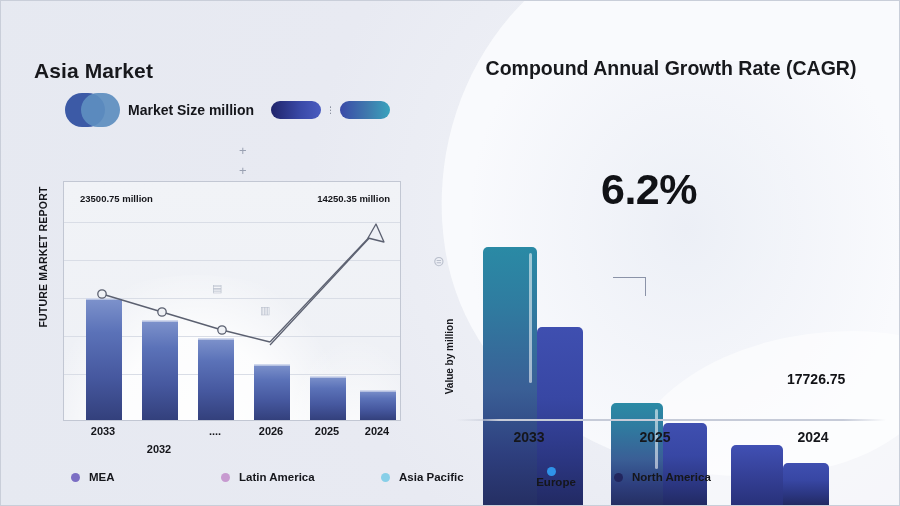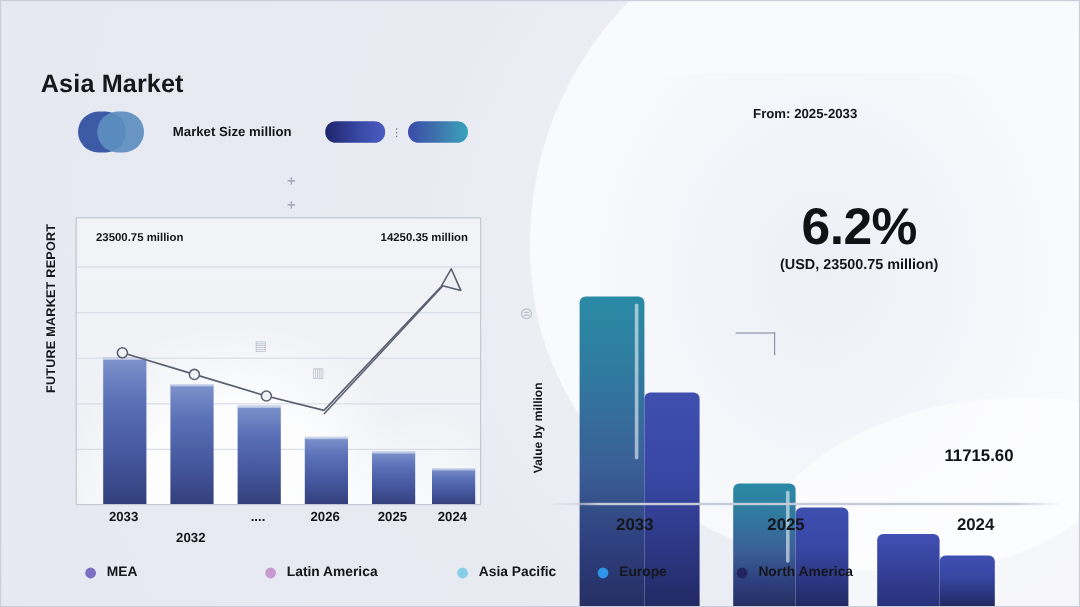--- a/index.html
+++ b/index.html
@@ -48,21 +48,21 @@
   }
   .key-blob .b1{
     position:absolute;left:0;top:0;width:40px;height:34px;border-radius:17px;
     background:#3c5aa6;
   }
   .key-blob .b2{
     position:absolute;left:16px;top:0;width:39px;height:34px;border-radius:17px;
     background:#5e8ec0;opacity:.93;
   }
   .key-label{
-    margin-left:24px;font-size:11px;font-weight:bold;color:#14151a;
+    margin-left:8px;font-size:14px;font-weight:bold;color:#14151a;
   }
   .pill-pair{position:absolute;left:270px;top:100px;display:flex;align-items:center;gap:5px;}
   .pill{width:50px;height:18px;border-radius:9px;}
   .pill.a{background:linear-gradient(90deg,#20246b 0%,#3a4aa8 60%,#4a5cc0 100%);}
   .pill.b{background:linear-gradient(90deg,#3a4aa8 0%,#3f79ad 55%,#39a3bd 100%);}
   .pill-dot{font-size:9px;color:#6a7080;}
 
   .plus-marks{position:absolute;left:238px;top:140px;color:#9aa1b2;font-size:13px;line-height:20px;font-weight:400;}
 
   .axis-left-label{
@@ -115,21 +115,21 @@
   
   .rtitle{
     position:absolute;left:450px;top:56px;width:440px;text-align:center;
     font-size:19.5px;font-weight:bold;color:#17181c;
   }
   .rsub{
     position:absolute;left:450px;top:88px;width:440px;text-align:center;
     font-size:11px;font-weight:bold;color:#15161b;
   }
   .cagr{
-    position:absolute;left:600px;top:164px;width:230px;text-align:center;
+    position:absolute;left:600px;top:164px;width:230px;text-align:left;
     font-size:43px;font-weight:bold;color:#111216;letter-spacing:-.5px;
   }
   .cagr-sub{
     position:absolute;left:600px;top:212px;width:230px;text-align:center;
     font-size:12px;font-weight:bold;color:#15161b;
   }
   .rbar{
     position:absolute;bottom:0;border-radius:5px 5px 0 0;
   }
   .rbar.teal{background:linear-gradient(180deg,#2a8aa5 0%,#2f7ca0 22%,#3a5f96 55%,#2e3f7e 80%,#252f63 100%);}
@@ -247,23 +247,22 @@
     <span style="left:96px;margin-top:18px;">2032</span>
     <span style="left:152px;">....</span>
     <span style="left:208px;">2026</span>
     <span style="left:264px;">2025</span>
     <span style="left:314px;">2024</span>
   </div>
 
   <div class="ico-faint" style="left:432px;top:252px;font-size:14px;">⊜</div>
   <div class="axis-right-label">Value by million</div>
 
-  <div class="rsub">From: 2025-2033</div>
+  <div class="rtitle">Compound Annual Growth Rate (CAGR)</div>
   <div class="cagr">6.2%</div>
-  <div class="cagr-sub">(USD, 23500.75 million)</div>
 
   <div class="bracket"></div>
 
   <div class="rbar teal" style="left:482px; width:54px; height:258px;">
     <div class="sheen" style="left:46px;height:130px;"></div>
   </div>
   <div class="rbar navy" style="left:536px; width:46px; height:178px;"></div>
 
   <div class="rbar teal" style="left:610px; width:52px; height:102px;">
     <div class="sheen" style="left:44px;height:60px;"></div>
@@ -272,36 +271,36 @@
 
   <div class="rbar navy" style="left:730px; width:52px; height:60px; background:linear-gradient(180deg,#4150b4 0%,#36429a 45%,#28317a 100%);"></div>
   <div class="rbar navy" style="left:782px; width:46px; height:42px;"></div>
 
   <div class="baseline"></div>
 
   <div class="rtick" style="left:528px;">2033</div>
   <div class="rtick" style="left:654px;">2025</div>
   <div class="rtick" style="left:812px;">2024</div>
 
-  <div class="rvalue">11715.60</div>
+  <div class="rvalue">17726.75</div>
 
   <div class="legend">
     <div class="leg-item" style="width:150px;">
       <div class="leg-dot" style="background: rgb(123, 110, 196);"></div>
       <div class="leg-txt">MEA</div>
     </div>
     <div class="leg-item" style="width:160px;">
       <div class="leg-dot" style="background: rgb(199, 154, 208);"></div>
       <div class="leg-txt">Latin America</div>
     </div>
     <div class="leg-item" style="width:117px;">
       <div class="leg-dot" style="background: rgb(135, 207, 232);"></div>
       <div class="leg-txt">Asia Pacific</div>
     </div>
-    <div class="leg-item" style="width:116px;">
+    <div class="leg-item" style="width:116px;flex-direction:column;">
       <div class="leg-dot" style="background: rgb(47, 147, 232);"></div>
       <div class="leg-txt">Europe</div>
     </div>
     <div class="leg-item">
       <div class="leg-dot" style="background: rgb(34, 38, 94);"></div>
       <div class="leg-txt">North America</div>
     </div>
   </div>
 
 </div>

